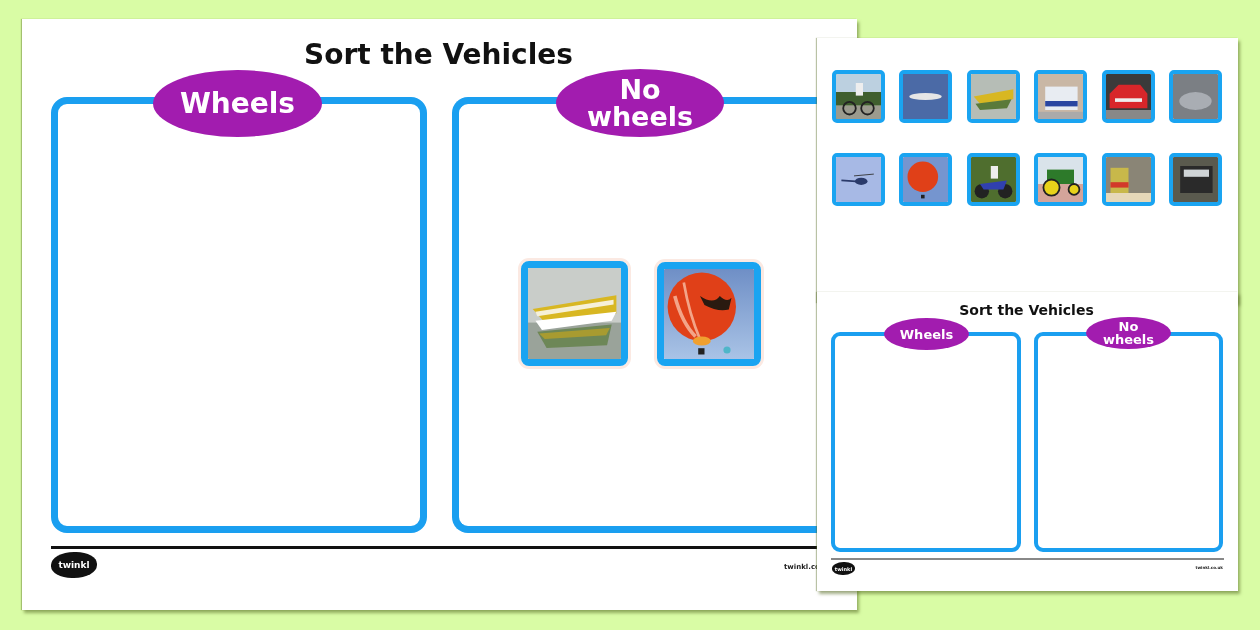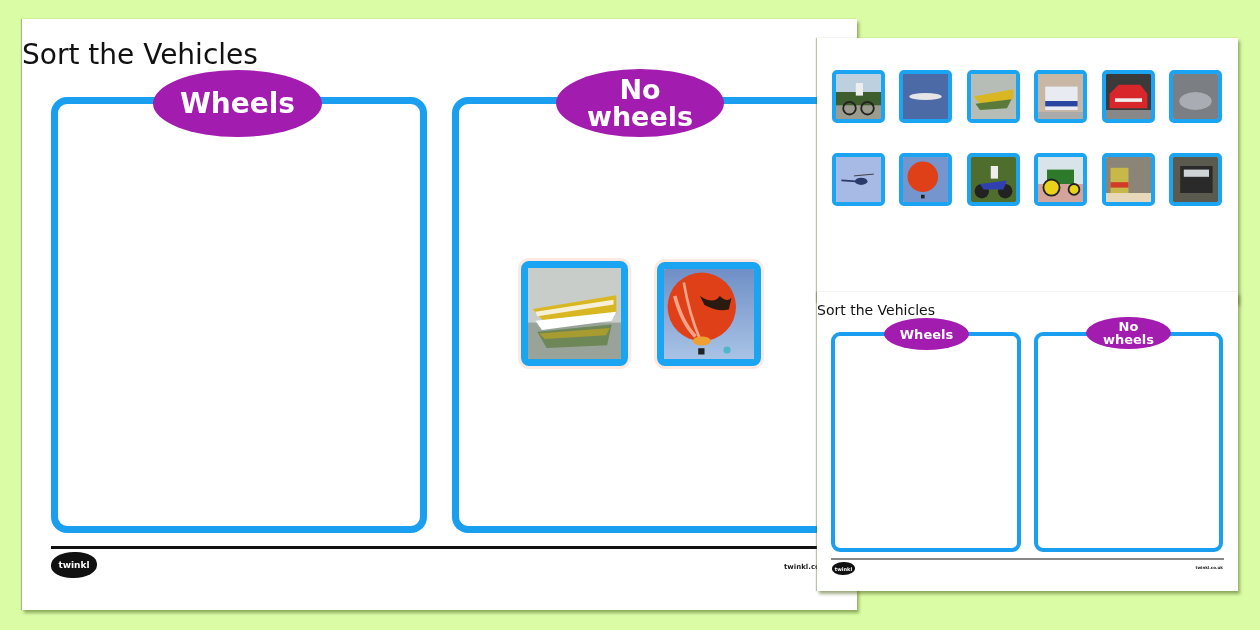--- a/index.html
+++ b/index.html
@@ -10,22 +10,22 @@
     position: relative;
   }
   .sheet {
     position: absolute;
     background: #ffffff;
     box-shadow: 2px 3px 3px rgba(90,110,40,0.55), -1px 0 1px rgba(90,110,40,0.4);
   }
   
   #main-sheet { left: 22px; top: 19px; width: 835px; height: 591px; }
   .title {
-    position: absolute; left: 0; right: 2px; text-align: left;
-    font-weight: normal; color: #111;
+    position: absolute; left: 0; right: 2px; text-align: center;
+    font-weight: bold; color: #111;
   }
   #main-sheet .title { top: 19px; font-size: 28px; }
   .box {
     position: absolute;
     border: 7px solid #1a9ff0;
     border-radius: 16px;
     background: #fff;
   }
   .pill {
     position: absolute;

